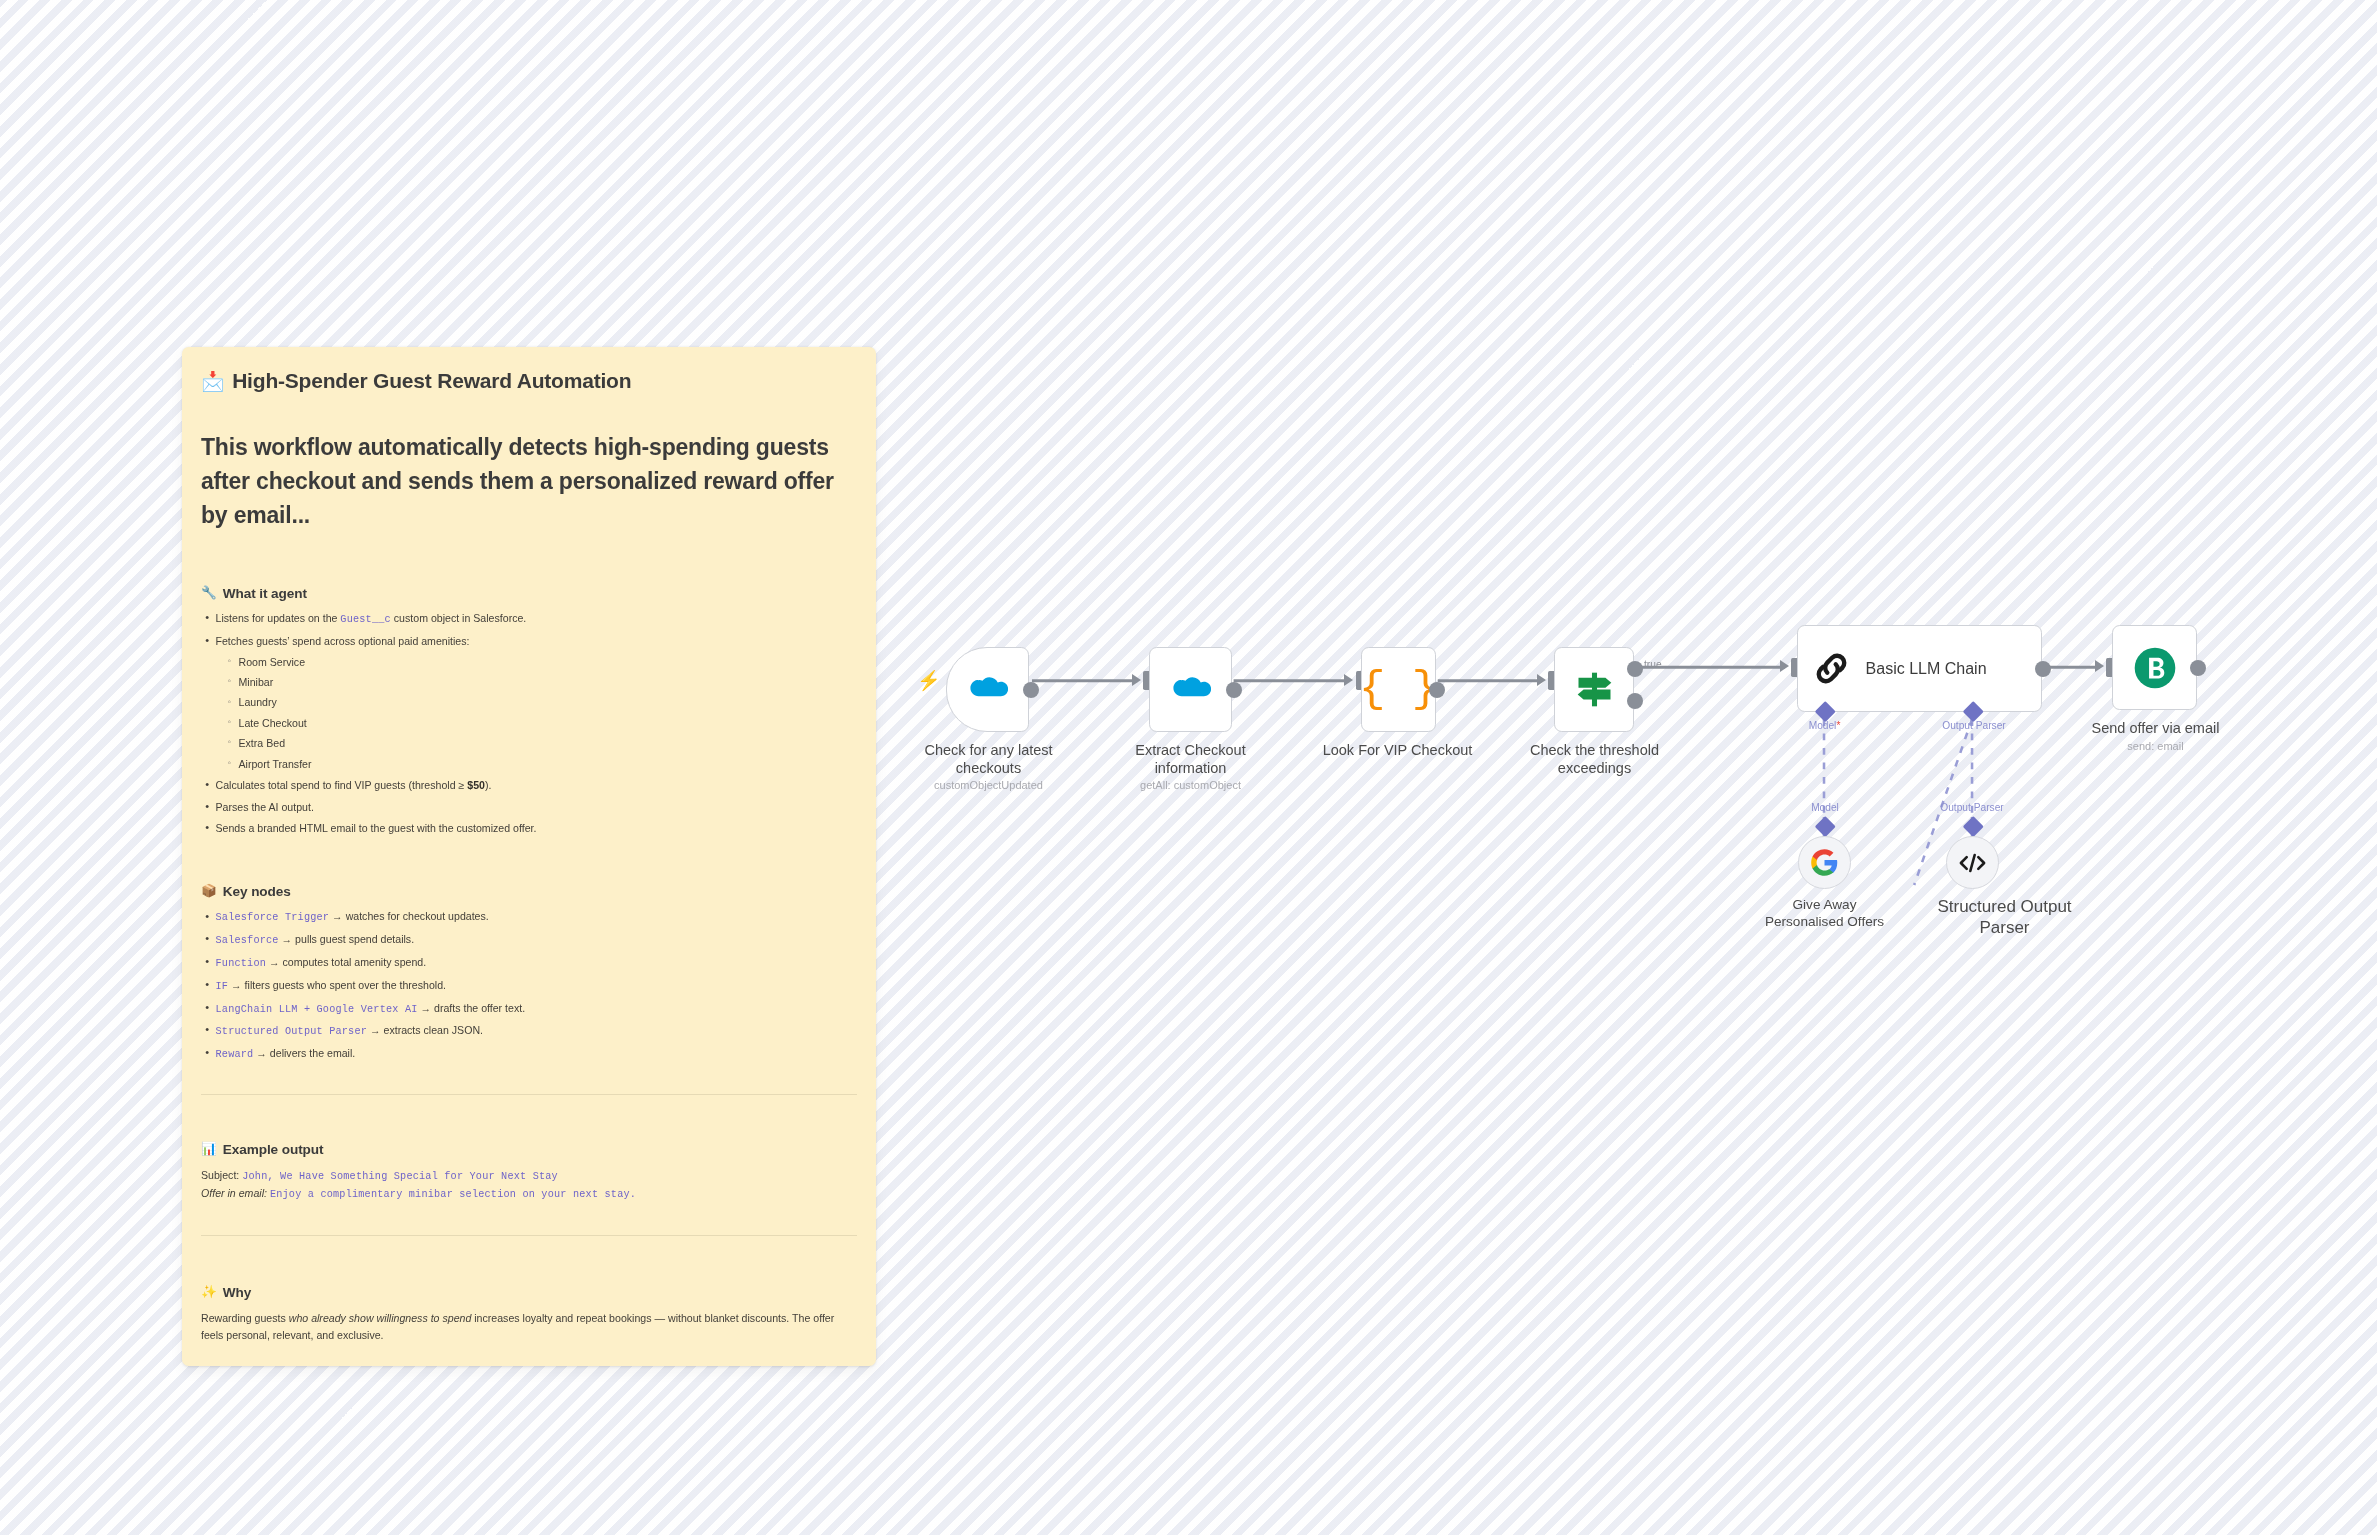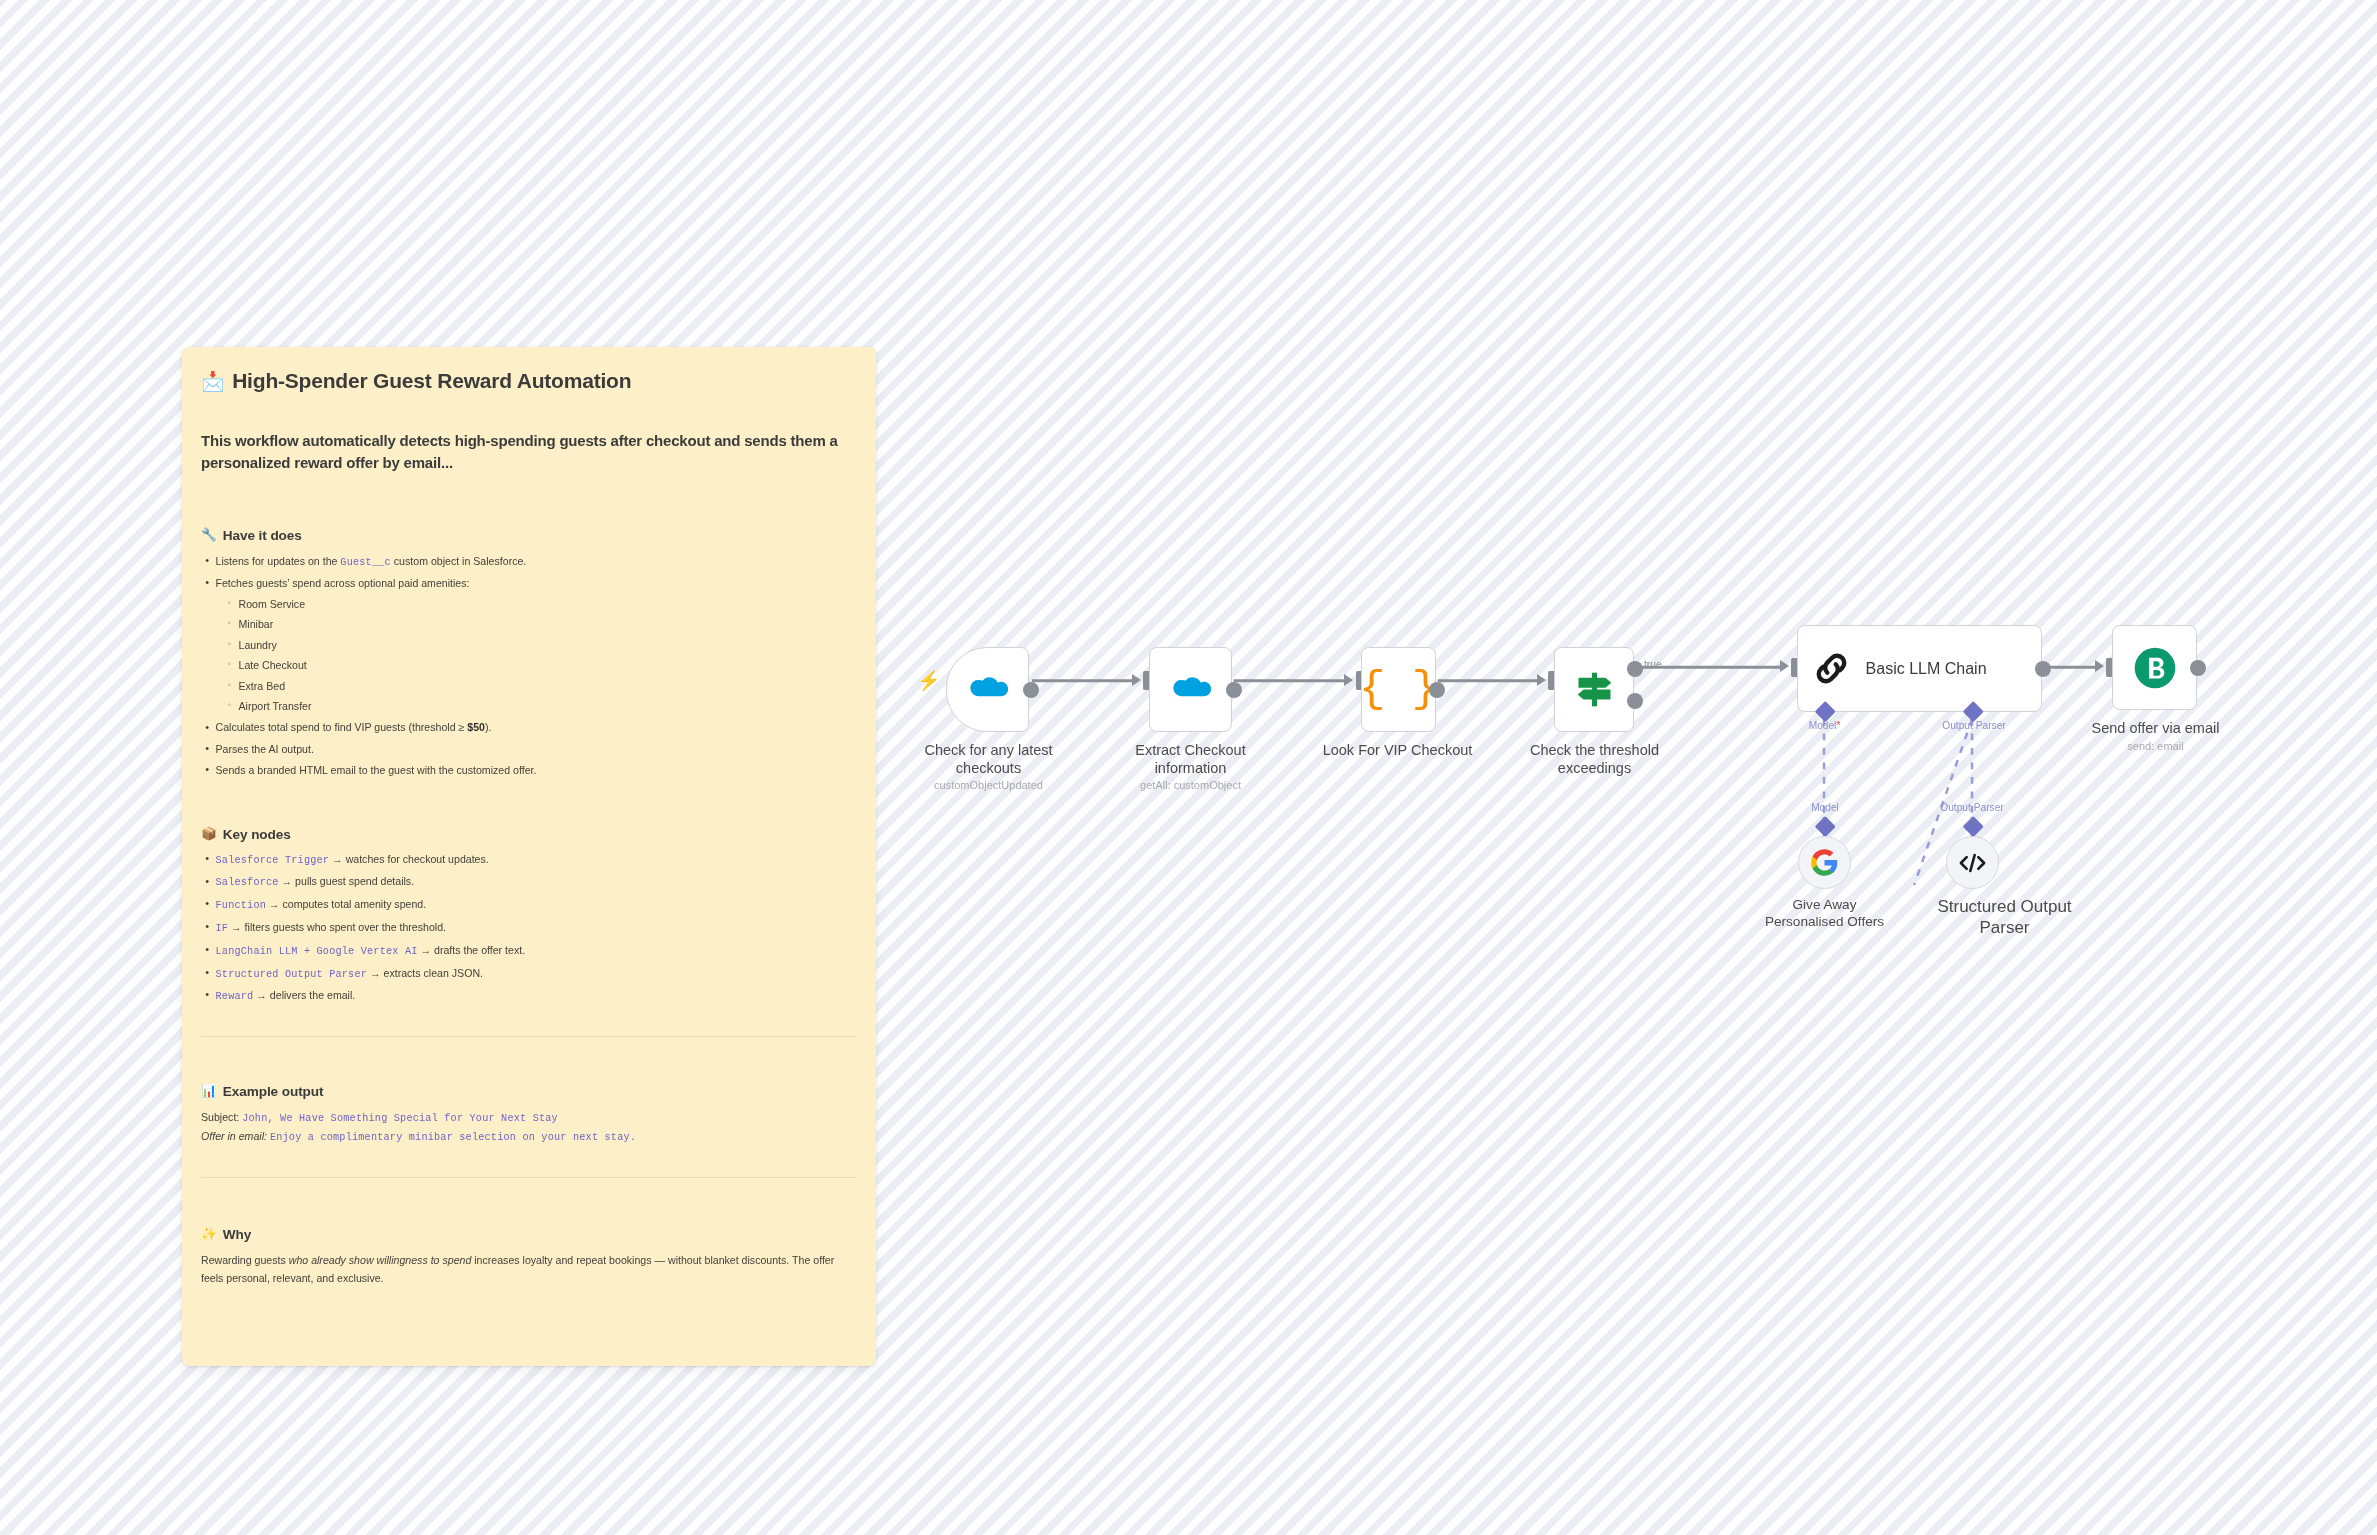--- a/index.html
+++ b/index.html
@@ -44,21 +44,21 @@
     color: #3b3b3b;
     display: flex;
     align-items: center;
     gap: 7.7px;
     letter-spacing: -0.2px;
     margin-bottom: 6.8px;
   }
   .note-title .emoji { font-size: 19px; line-height: 1; }
 
   .note-lead {
-    font-size: 15px;
+    font-size: 23px;
     font-weight: bold;
     color: #3b3b3b;
     line-height: 1.48;
     margin-top: 37px;
     letter-spacing: -0.2px;
   }
 
   .section-head {
     font-size: 13.6px;
     font-weight: bold;
@@ -253,21 +253,21 @@
   <div class="note-title">
     <span class="emoji">📩</span>
     <span>High-Spender Guest Reward Automation</span>
   </div>
 
   <div class="note-lead">This workflow automatically detects high-spending guests after checkout and sends them a personalized reward offer by email...</div>
 
   <div id="what-it-does-section">
     <div class="section-head">
       <span class="emoji">🔧</span>
-      <span>Have it does</span>
+      <span>What it agent</span>
     </div>
     <ul class="bullets">
       <li>
         <span>Listens for updates on the </span><span class="code">Guest__c</span><span> custom object in Salesforce.</span>
       </li>
       <li>
         <span>Fetches guests’ spend across optional paid amenities:</span>
         <ul class="sub">
           <li>Room Service</li>
           <li>Minibar</li>

